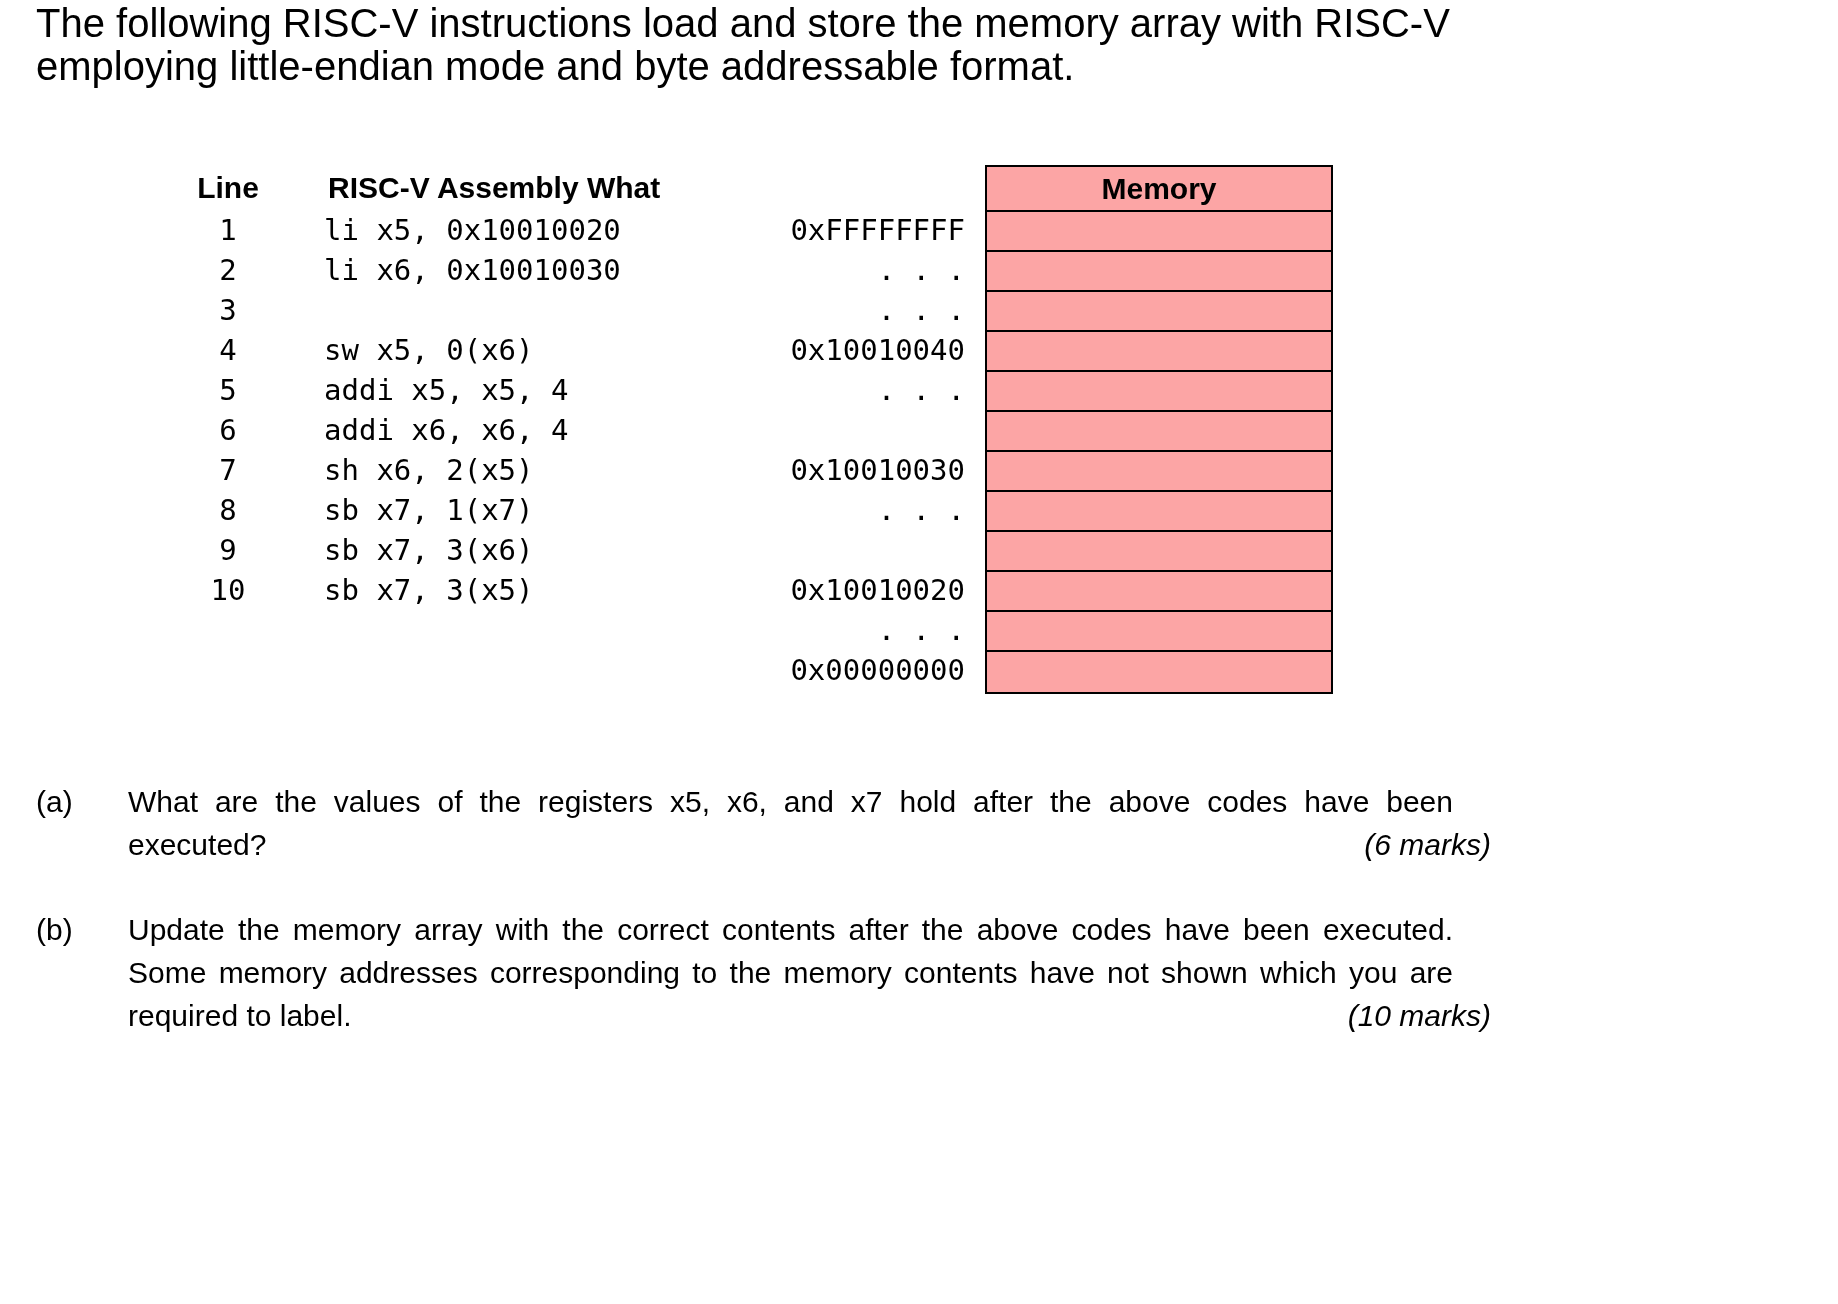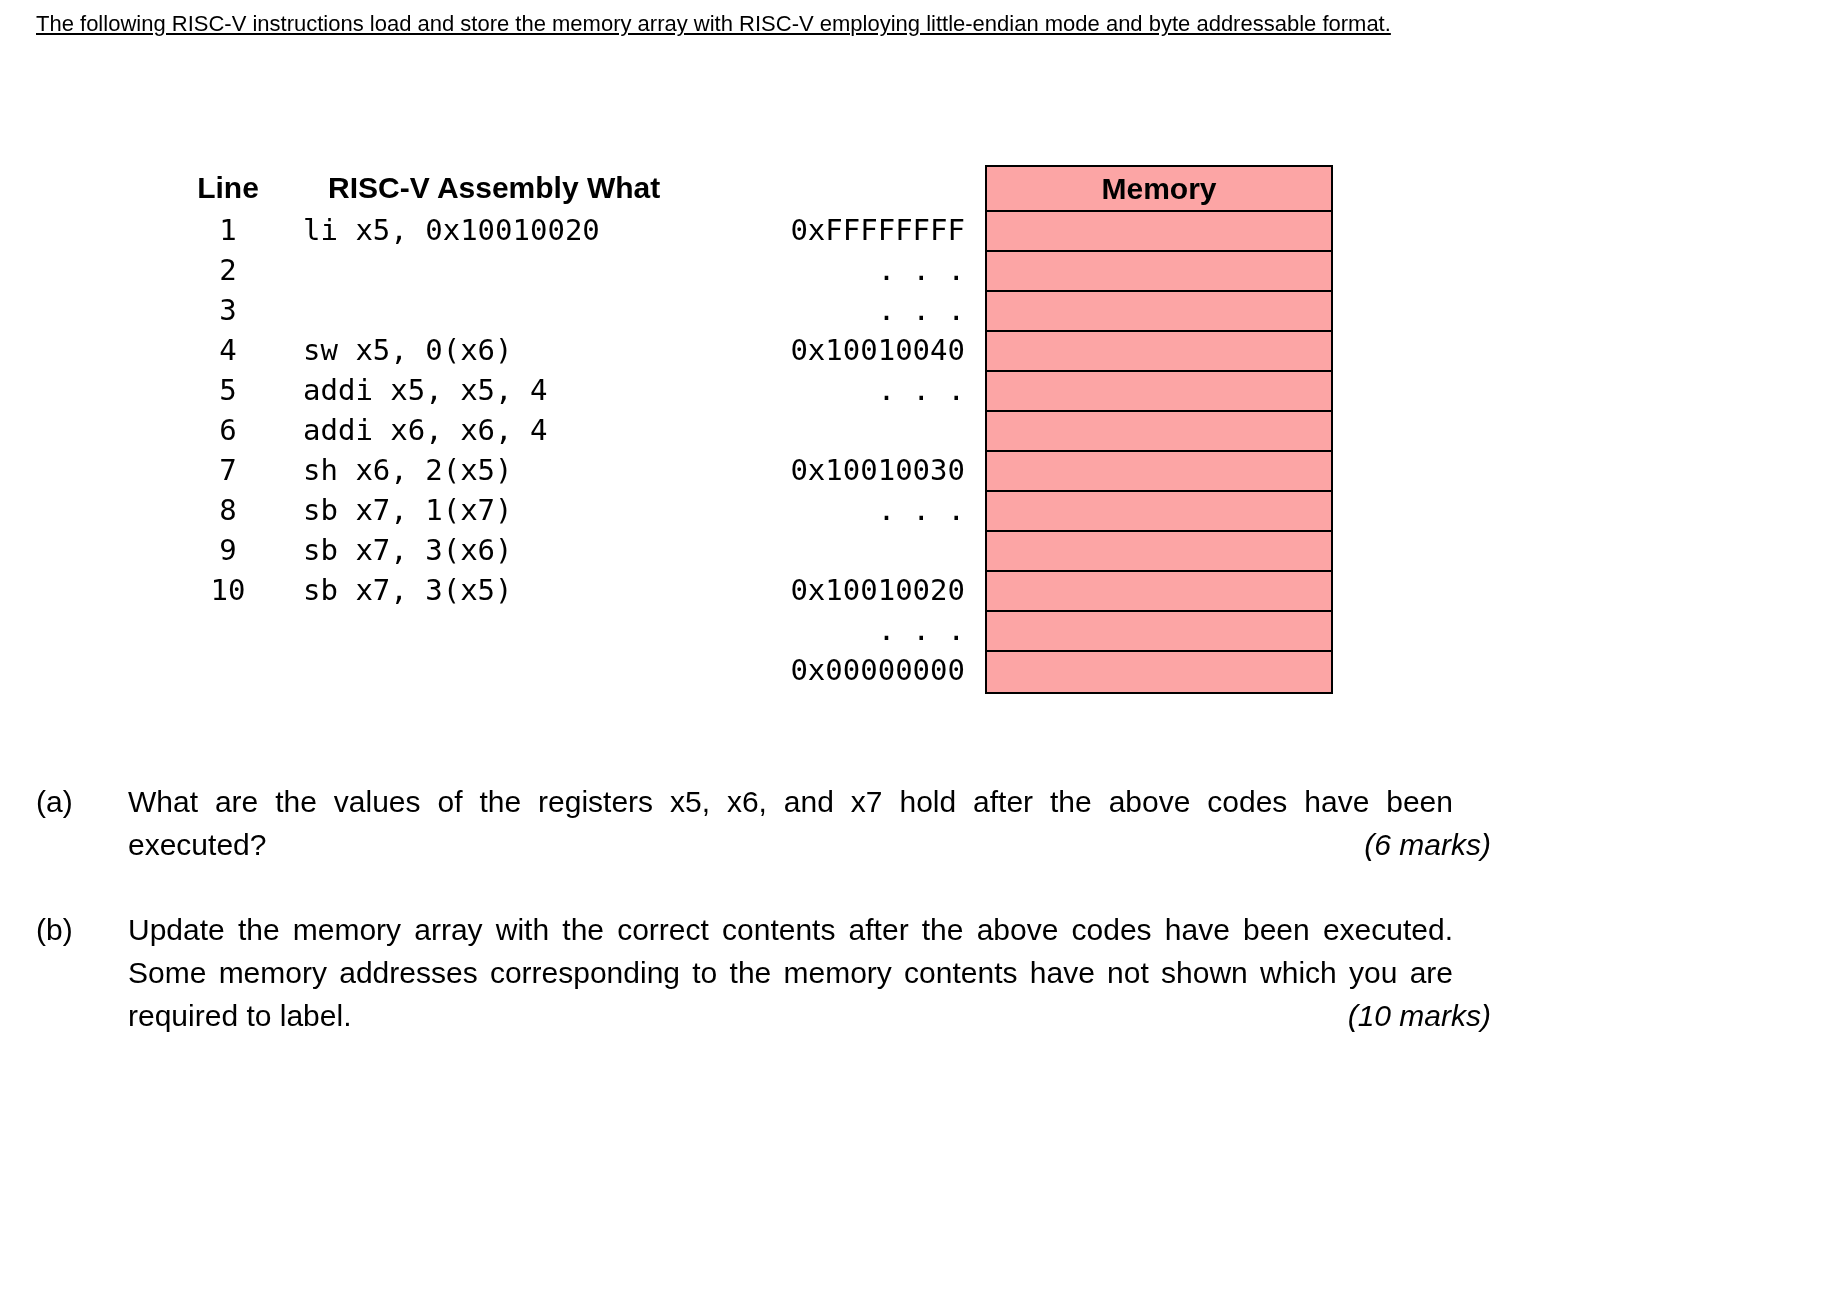--- a/index.html
+++ b/index.html
@@ -5,37 +5,37 @@
   * { margin: 0; padding: 0; box-sizing: border-box; }
   html, body {
     width: 1838px; height: 1304px;
     background: #ffffff; color: #000000;
     font-family: "Liberation Sans", sans-serif;
   }
   .page { position: relative; width: 1838px; height: 1304px; overflow: hidden; background: #fff; }
 
   .intro {
     position: absolute; left: 36px; top: 2px; width: 1460px;
-    font-size: 22px; line-height: 43px; text-decoration: underline;
+    font-size: 40px; line-height: 43px;
   }
 
   .code-headers {
     position: absolute; left: 193px; top: 168px;
     display: flex; font-size: 30px; font-weight: bold; line-height: 40px; gap: 28px;
   }
   .line-header { width: 70px; text-align: center; }
   .code-header { margin-left: 37px; }
 
   .code-rows { position: absolute; left: 193px; top: 210px; }
   .code-row {
     display: flex; height: 40px; align-items: center;
     font-family: "DejaVu Sans Mono", monospace; font-size: 29px;
   }
   .line-num { width: 70px; text-align: center; }
-  .code-text { margin-left: 40px; white-space: pre; }
+  .code-text { margin-left: 61px; white-space: pre; }
 
   .addr-col {
     position: absolute; left: 600px; top: 210px; width: 365px;
     text-align: right;
     font-family: "DejaVu Sans Mono", monospace; font-size: 29px;
   }
   .addr-cell { height: 40px; line-height: 40px; white-space: pre; }
 
   .mem-table {
     position: absolute; left: 985px; top: 165px; width: 348px;
@@ -74,20 +74,21 @@
     <span class="code-header">RISC-V Assembly What</span>
   </div>
 
   <div class="code-rows" id="code-rows">
       <div class="code-row">
         <span class="line-num">1</span>
         <span class="code-text">li x5, 0x10010020</span>
       </div>
       <div class="code-row">
         <span class="line-num">2</span>
+        <span class="code-text">li x6, 0x10010030</span>
       </div>
       <div class="code-row">
         <span class="line-num">3</span>
       </div>
       <div class="code-row">
         <span class="line-num">4</span>
         <span class="code-text">sw x5, 0(x6)</span>
       </div>
       <div class="code-row">
         <span class="line-num">5</span>

